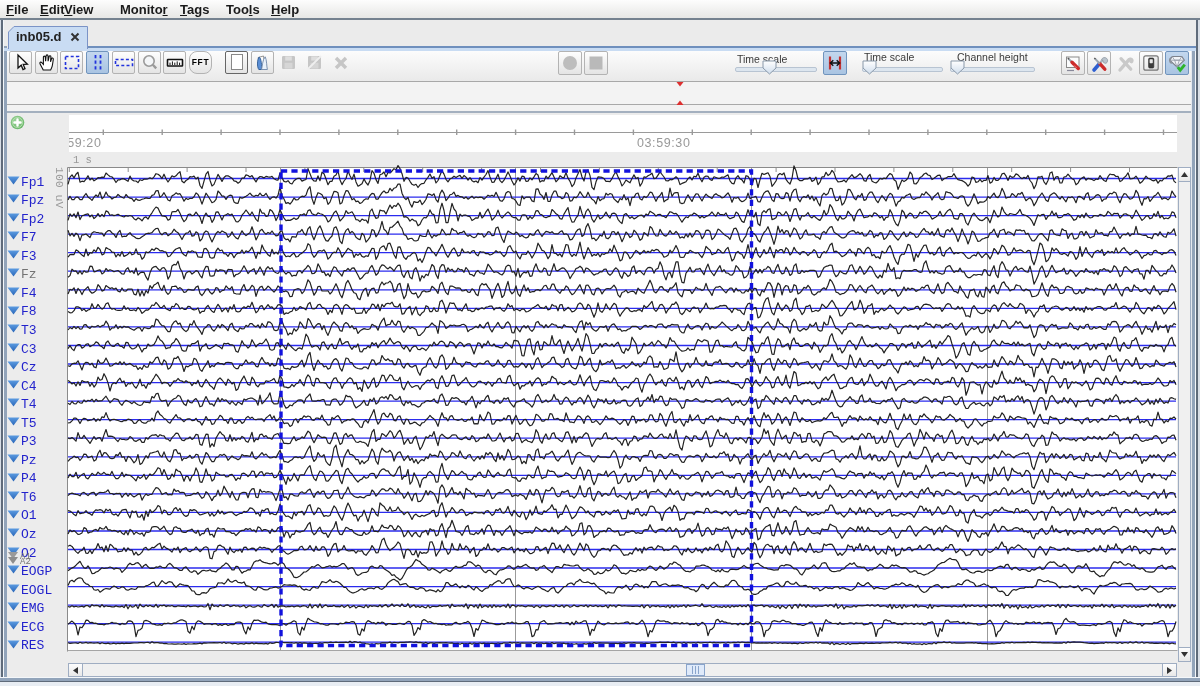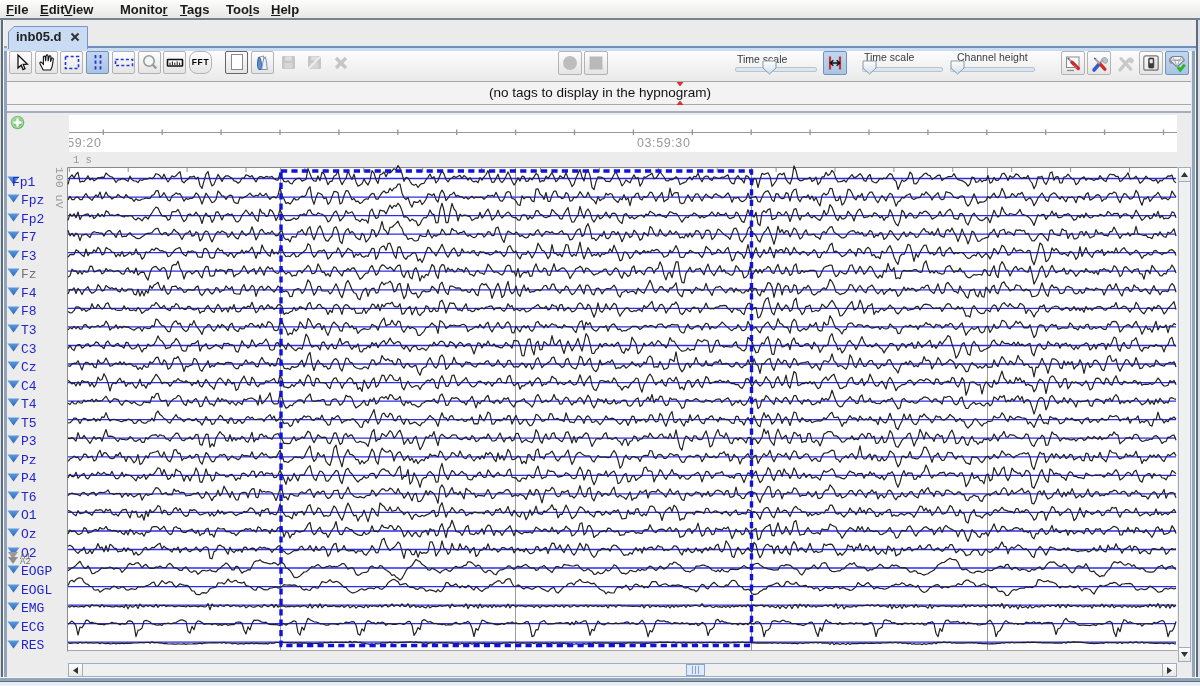--- a/index.html
+++ b/index.html
@@ -209,21 +209,20 @@
     <div style="position:absolute;left:1165px;top:51px;width:24px;height:24px;background:linear-gradient(#c3d7ee,#a9c4e2);border:1px solid #7094bd;border-radius:2px;box-sizing:border-box">
       <svg style="position:absolute;left:0;top:0" width="22" height="22" viewBox="0 0 22 22">
         <path d="M6.2 4.5 L15.8 4.5 L18.3 8.2 L11 15 L3.7 8.2 Z" fill="#f2f4f8" stroke="#7d828c" stroke-width="1.2"></path>
         <path d="M6.2 4.5 L8.6 8.2 L11 15 M15.8 4.5 L13.4 8.2 L11 15 M3.7 8.2 H18.3 M8.6 8.2 H13.4" fill="none" stroke="#9aa0ab" stroke-width="0.9"></path>
         <path d="M5.2 5.5 a3.2 3.2 0 0 0 0.6 5.8" fill="none" stroke="#8a909a" stroke-width="1.4"></path>
         <path d="M11.8 15.2 L14.2 18.2 L18.8 12.6" fill="none" stroke="#2db42d" stroke-width="2.9"></path>
       </svg>
     </div>
 
   <div style="position:absolute;left:7px;top:81px;width:1184px;height:24px;background:#f3f3f3;border-top:1px solid #a8a8a8;border-bottom:1px solid #a8a8a8;box-sizing:border-box"></div>
-  <div style="position:absolute;left:0;top:85px;width:1200px;height:13px;text-align:center;font:13.5px 'Liberation Sans',sans-serif;color:#111">(no tags to display in the hypnogram)</div>
   <svg style="position:absolute;left:676px;top:82px" width="8" height="23">
       <polygon points="0.5,0 7.5,0 4,4.5" fill="#dd2f2f"></polygon>
       <polygon points="4,18.5 7.5,23 0.5,23" fill="#dd2f2f"></polygon>
     </svg>
   <div style="position:absolute;left:7px;top:105px;width:1184px;height:6px;background:#f2f2f2"></div>
   <div style="position:absolute;left:7px;top:111px;width:1184px;height:1.5px;background:#a4b0bf"></div>
 
   <svg style="position:absolute;left:10px;top:115px" width="15" height="15" viewBox="0 0 15 15">
       <circle cx="7.5" cy="7.5" r="6.8" fill="url(#gg)"></circle>
       <circle cx="7.5" cy="7.5" r="5" fill="none" stroke="#b4e0ae" stroke-width="1"></circle>
@@ -349,21 +348,21 @@
 </svg>
   <svg style="position:absolute;left:7px;top:175.7px" width="13" height="9">
       <polygon points="0.5,0.5 12.5,0.5 6.5,8.5" fill="url(#tg0)"></polygon>
       <defs>
         <linearGradient id="tg0" x1="0" y1="0" x2="0" y2="1">
           <stop offset="0" stop-color="#5b9be1"></stop>
           <stop offset="1" stop-color="#2a66b8"></stop>
         </linearGradient>
       </defs>
     </svg>
-    <div style="position:absolute;left:12px;top:174.5px;font:13px 'Liberation Mono',monospace;color:#2222cc">Fp1</div>
+    <div style="position:absolute;left:21px;top:174.5px;font:13px 'Liberation Mono',monospace;color:#2222cc">Fp1</div>
     <svg style="position:absolute;left:7px;top:194.2px" width="13" height="9">
       <polygon points="0.5,0.5 12.5,0.5 6.5,8.5" fill="url(#tg1)"></polygon>
       <defs>
         <linearGradient id="tg1" x1="0" y1="0" x2="0" y2="1">
           <stop offset="0" stop-color="#5b9be1"></stop>
           <stop offset="1" stop-color="#2a66b8"></stop>
         </linearGradient>
       </defs>
     </svg>
     <div style="position:absolute;left:21px;top:193.1px;font:13px 'Liberation Mono',monospace;color:#2222cc">Fpz</div>

